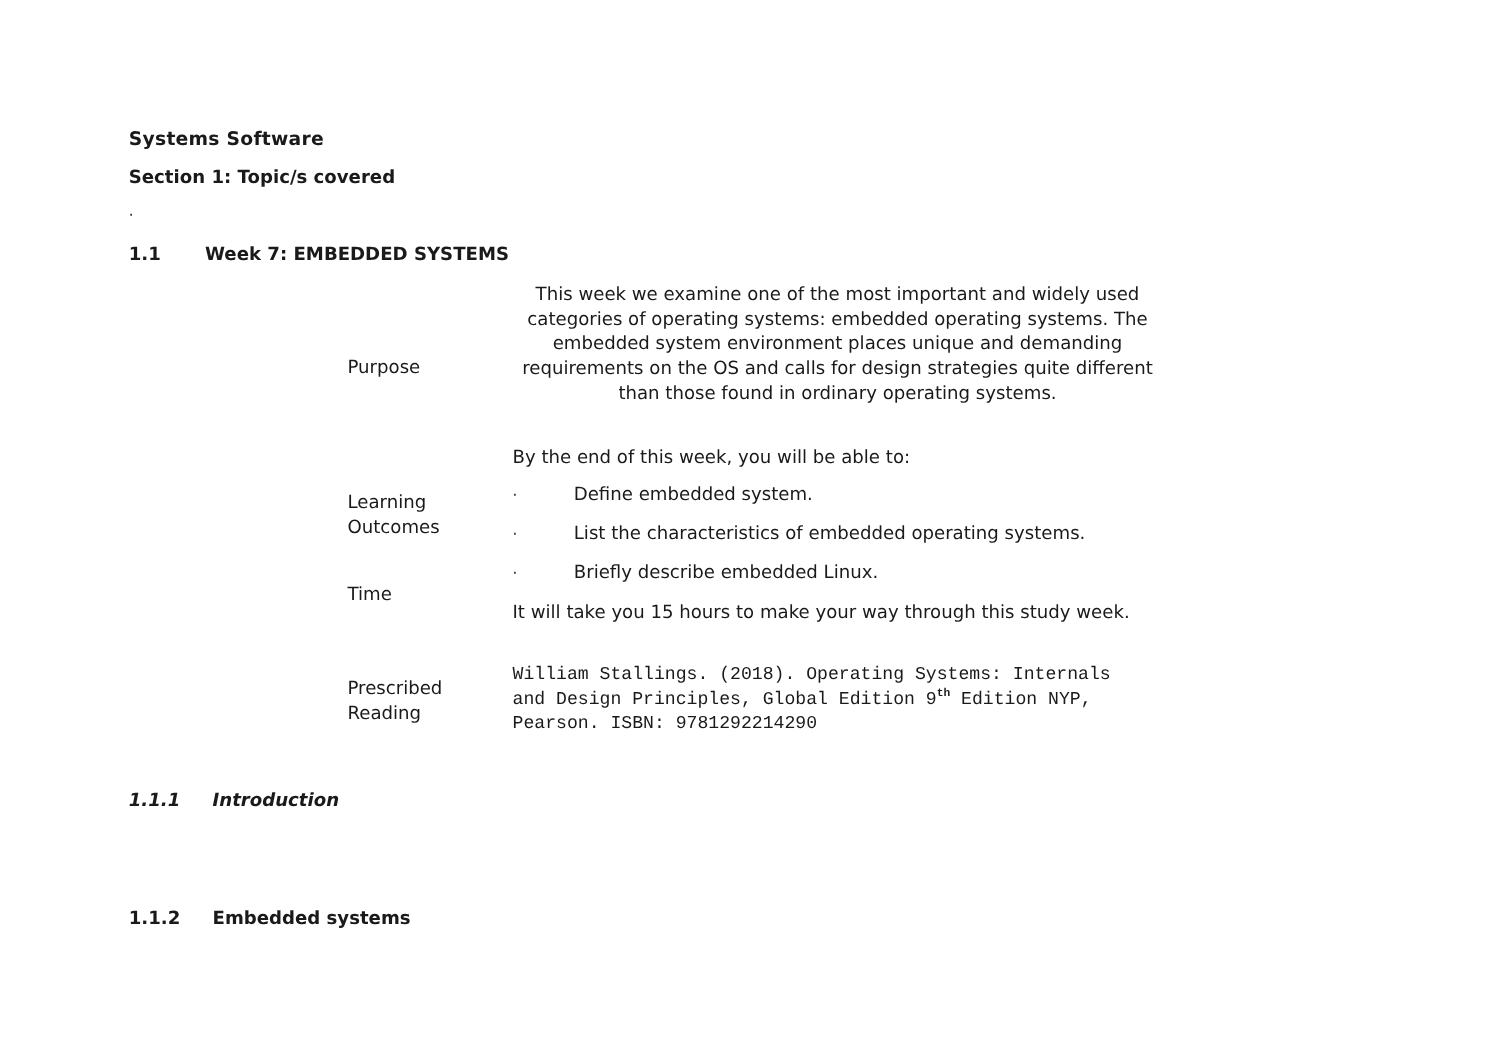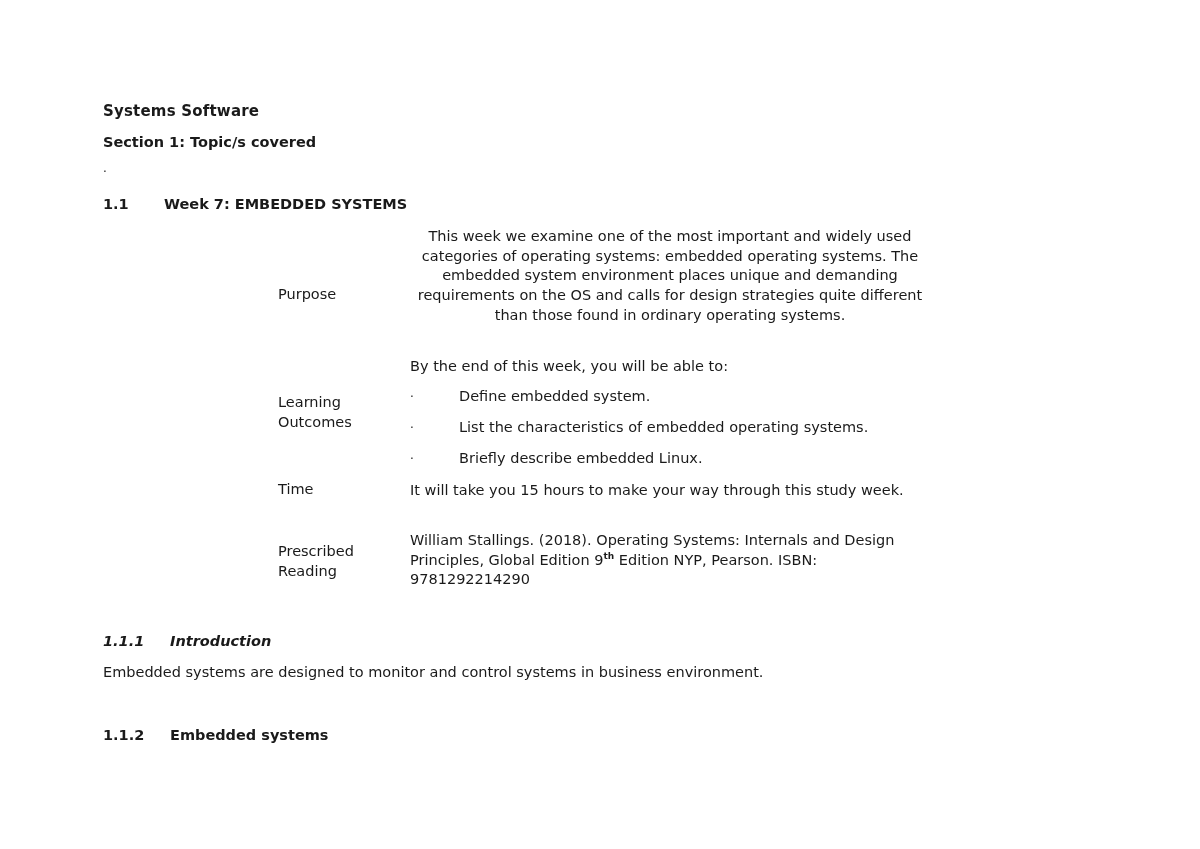--- a/index.html
+++ b/index.html
@@ -51,26 +51,26 @@
     .txt-purpose { left: 410px; top: 227px; width: 520px; text-align: center; }
 
     .txt-lo-intro { left: 410px; top: 357px; }
     .lbl-lo { left: 278px; top: 392px; line-height: 20px; white-space: normal; width: 110px; }
     .bullet-row { left: 410px; font-size: 14.5px; }
     .bullet-row .dot { display: inline-block; width: 49px; font-size: 12px; }
     .b1 { top: 388px; }
     .b2 { top: 419px; }
     .b3 { top: 450px; }
 
-    .lbl-time { left: 278px; top: 479px; }
+    .lbl-time { left: 278px; top: 466px; }
     .txt-time { left: 410px; top: 481px; width: 500px; }
     .txt-time b { font-weight: normal; }
 
     .lbl-reading { left: 278px; top: 541px; white-space: normal; width: 110px; line-height: 20px; }
-    .txt-reading { left: 410px; top: 531px; width: 510px; }
+    .txt-reading { left: 410px; top: 531px; width: 510px; font-family: Liberation Mono, monospace; }
     .txt-reading sup { font-size: 9px; font-weight: bold; vertical-align: 6px; line-height: 0; }
 
     .txt-intro { left: 103px; top: 664px; }
   </style>
 </head>
 <body>
 
 <div class="page">
 
   <div class="abs doc-title">Systems Software</div>
@@ -102,19 +102,18 @@
     <div class="abs content txt-time"><span>It will take you </span><b>15</b><span> hours to make your way through this study week.</span></div>
 
     <div class="abs label lbl-reading">Prescribed Reading</div>
     <div class="abs content txt-reading"><span>William Stallings. (2018). Operating Systems: Internals and Design Principles, Global Edition 9</span><sup>th</sup><span> Edition NYP, Pearson. ISBN: 9781292214290</span></div>
   </div>
 
   <div class="abs heading h-111">
     <span class="num">1.1.1</span><span>Introduction</span>
   </div>
 
-  <div class="abs txt-intro">Embedded systems are designed to monitor and control systems in business environment.</div>
 
   <div class="abs heading h-112">
     <span class="num">1.1.2</span><span>Embedded systems</span>
   </div>
 
 </div>
 
 </body></html>

